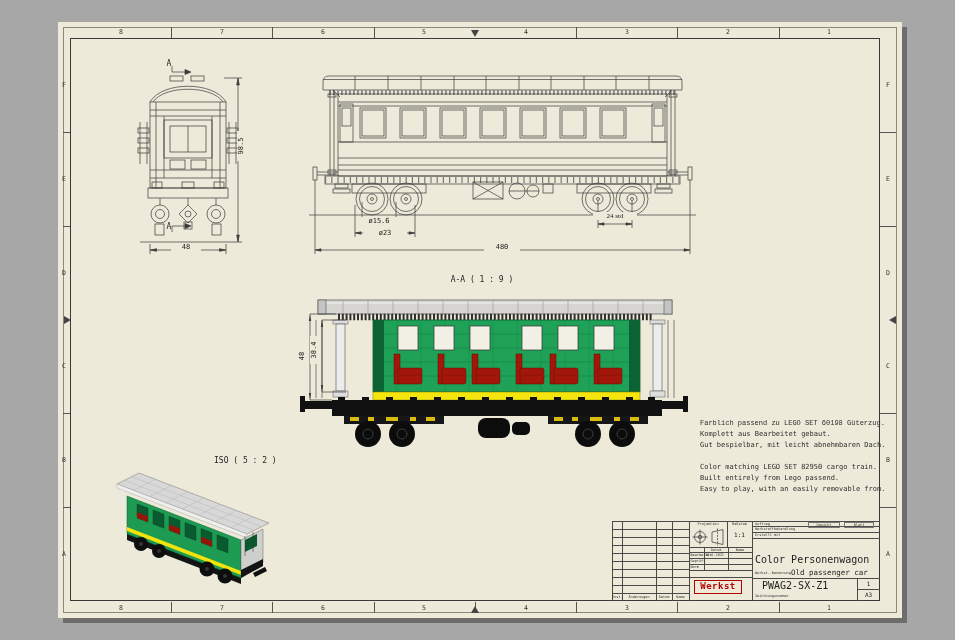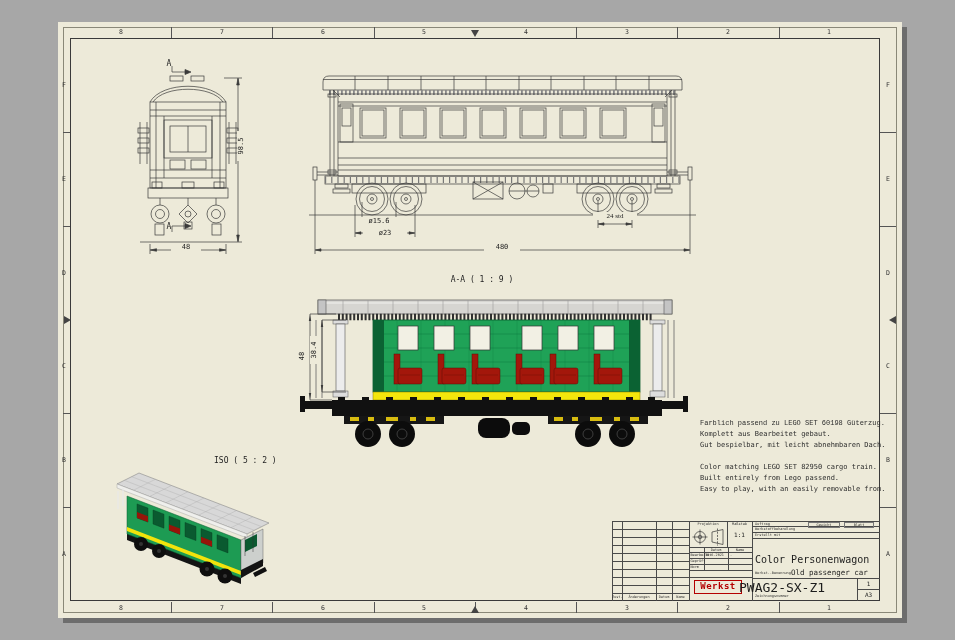--- a/index.html
+++ b/index.html
@@ -546,20 +546,20 @@
     <div class="hl" style="left:140px;top:17px;width:128px;"></div>
     <div class="tiny" style="left:143px;top:0.5px;">Auftrag</div>
     <div class="tiny" style="left:143px;top:6px;">Werkstoffbehandlung</div>
     <div class="tiny" style="left:143px;top:12px;">Erstellt mit</div>
     <div class="tiny" style="left:196px;top:0.5px;width:30px;text-align:center;border:0.5px solid #777;">Gewicht</div>
     <div class="tiny" style="left:232px;top:0.5px;width:28px;text-align:center;border:0.5px solid #777;">Blatt</div>
     <div class="big" style="left:143px;top:33px;font-size:10px;">Color Personenwagon</div>
     <div class="tiny" style="left:143px;top:50px;">Werkst.-Benennung</div>
     <div class="big" style="left:179px;top:47px;font-size:7.5px;">Old passenger car</div>
     <div class="hl" style="left:140px;top:57px;width:128px;"></div>
-    <div class="big" style="left:127px;top:59px;font-size:13px;text-align:right;">PWAG2-SX-Z1</div>
+    <div class="big" style="left:150px;top:59px;font-size:10px;text-align:right;">PWAG2-SX-Z1</div>
     <div class="tiny" style="left:143px;top:73px;">Zeichnungsnummer</div>
     <div class="vl" style="left:245px;top:57px;height:23px;"></div>
     <div class="hl" style="left:245px;top:68px;width:23px;"></div>
     <div class="cell6" style="left:245px;top:58px;width:23px;">1</div>
     <div class="cell6" style="left:245px;top:69px;width:23px;">A3</div>
   </div>
 </div>
 
 </body></html>

